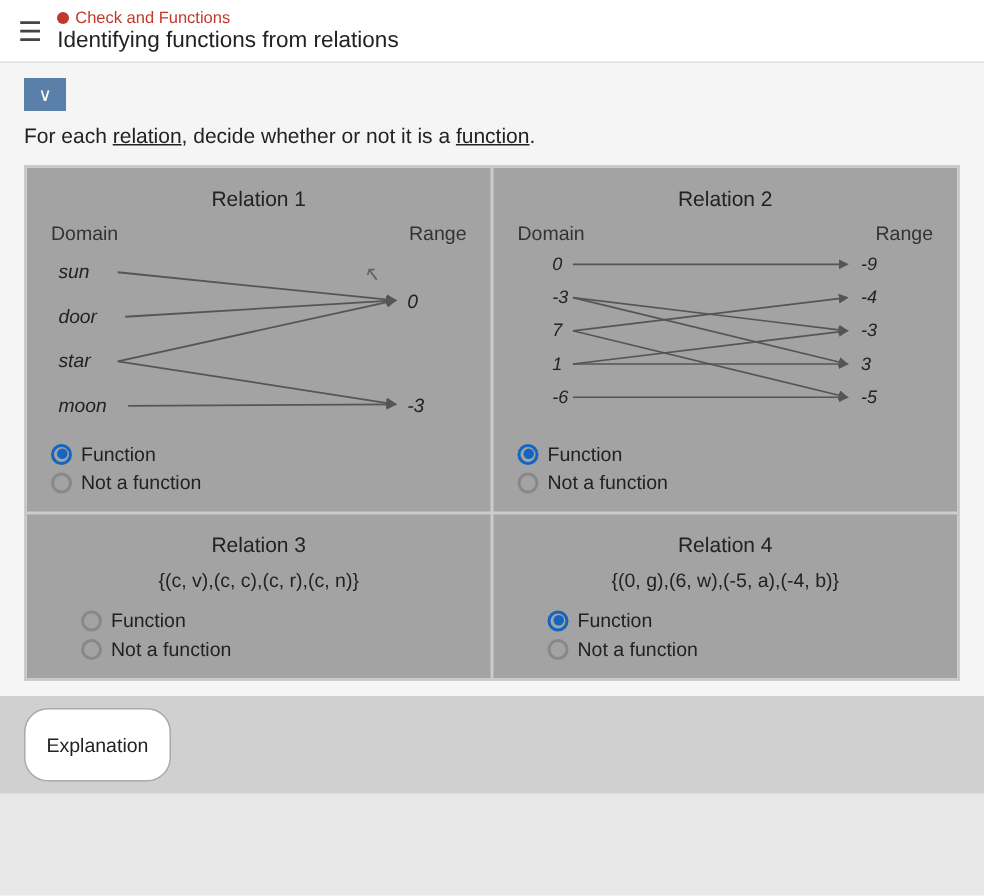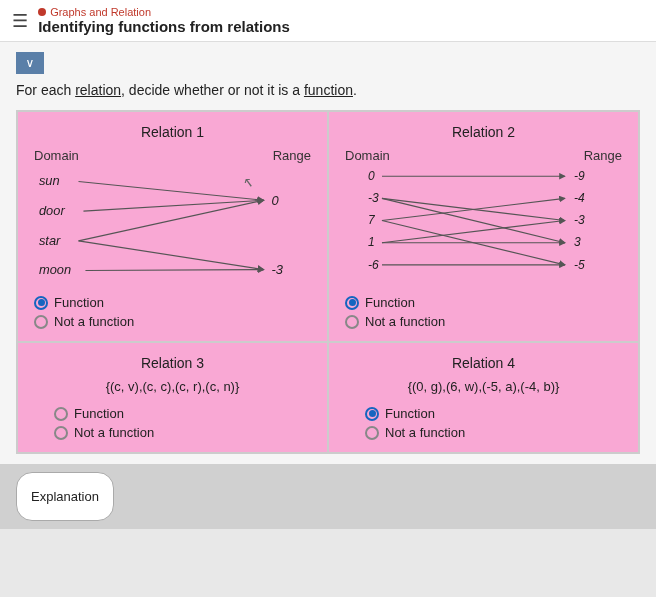--- a/index.html
+++ b/index.html
@@ -43,21 +43,21 @@
     .red-dot {
       width: 8px;
       height: 8px;
       background: #c0392b;
       border-radius: 50%;
       display: inline-block;
     }
 
     .page-title {
       font-size: 15px;
-      font-weight: bold;
+      font-weight: normal;
       color: #222;
     }
 
     .content-area {
       background: #f5f5f5;
       padding: 10px 16px;
     }
 
     .chevron-bar {
       background: #5a7fa8;
@@ -86,21 +86,21 @@
       display: grid;
       grid-template-columns: 1fr 1fr;
       gap: 0;
       background: white;
       border: 1px solid #ccc;
     }
 
     .relation-cell {
       border: 1px solid #ccc;
       padding: 12px 16px;
-      background: #f9a8d4;
+      background: #a3a3a3;
     }
 
     .relation-title {
       text-align: center;
       font-size: 14px;
       font-weight: normal;
       margin-bottom: 8px;
       color: #222;
     }
 
@@ -210,21 +210,21 @@
     }
   </style>
 </head>
 <body>
 
 <div class="top-bar">
   <span class="hamburger-icon">☰</span>
   <div class="breadcrumb-area">
     <div class="breadcrumb-link">
       <span class="red-dot"></span>
-      <span>Graphs and Relation</span>
+      <span>Check and Functions</span>
     </div>
     <div class="page-title">Identifying functions from relations</div>
   </div>
 </div>
 
 <div class="content-area">
 
   <div class="chevron-bar">
     <span>∨</span>
   </div>

